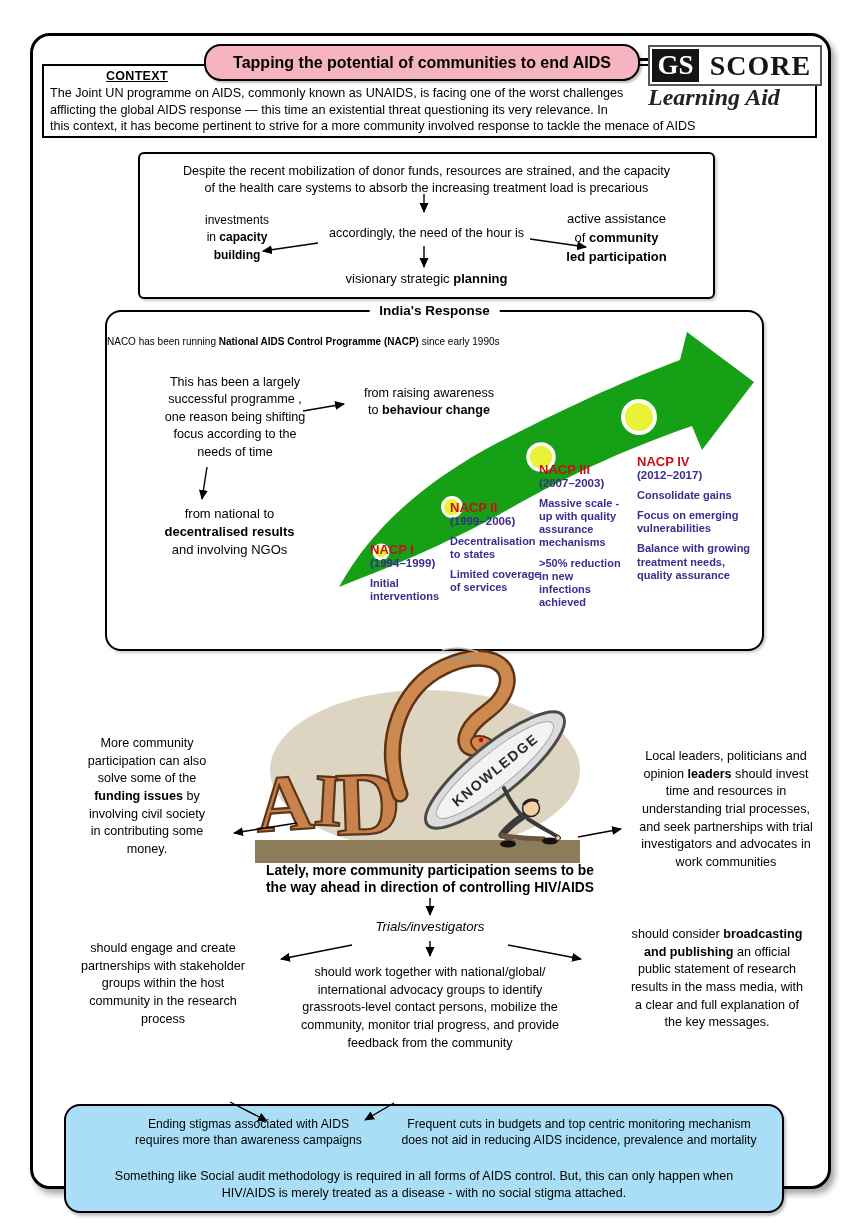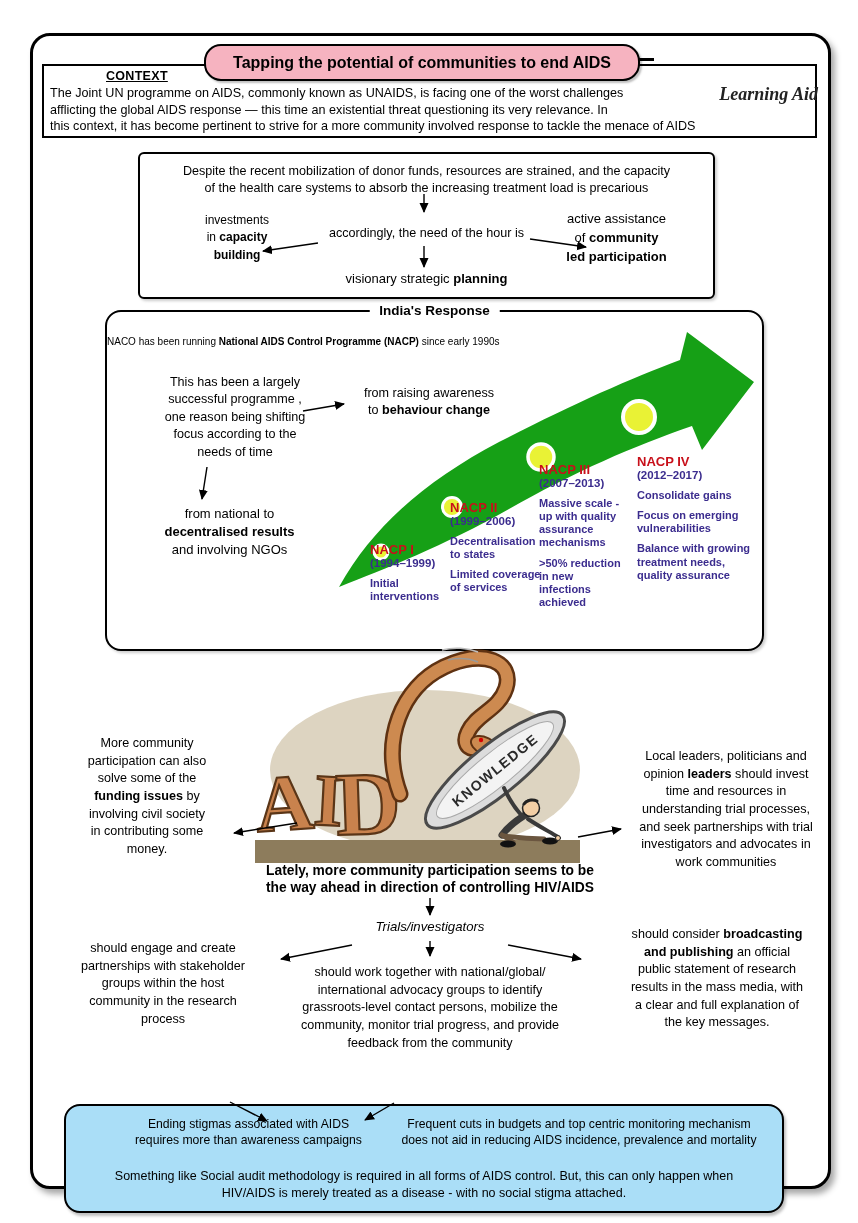--- a/index.html
+++ b/index.html
@@ -16,22 +16,22 @@
   .title-pill{left:204px;top:44px;width:432px;height:33px;background:#f6b3c0;border:2.5px solid #000;
               border-radius:17px;display:flex;align-items:center;justify-content:center;
               font-size:16px;font-weight:bold;z-index:4;box-shadow:2px 2px 2px rgba(0,0,0,.25);}
   .pill-connector{left:630px;top:58px;width:24px;height:3px;background:#000;z-index:3;}
   .logo-box{left:648px;top:45px;width:170px;height:37px;border:2px solid #555;background:#fff;z-index:4;
             display:flex;align-items:stretch;}
   .logo-gs{background:#151515;color:#fff;font-family:"Liberation Serif","DejaVu Serif",serif;
            font-weight:bold;font-size:27px;width:47px;margin:2px;display:flex;align-items:center;justify-content:center;}
   .logo-score{flex:1;display:flex;align-items:center;justify-content:center;color:#151515;
               font-family:"Liberation Serif","DejaVu Serif",serif;font-weight:bold;font-size:28px;letter-spacing:1px;}
-  .logo-tagline{left:648px;top:84px;width:170px;text-align:right;z-index:4;
-                font-family:"Liberation Serif","DejaVu Serif",serif;font-style:italic;font-weight:bold;font-size:18px;color:#222;}
+  .logo-tagline{left:648px;top:84px;width:170px;text-align:left;z-index:4;
+                font-family:"Liberation Serif","DejaVu Serif",serif;font-style:italic;font-weight:bold;font-size:24px;color:#222;}
   
   .pressure-box{left:138px;top:152px;width:573px;height:143px;border:2.5px solid #000;border-radius:6px;
                 background:#fff;box-shadow:2px 2px 3px rgba(0,0,0,.2);}
   .pressure-intro{position:absolute;left:0;top:9px;width:100%;text-align:center;font-size:12.6px;line-height:1.35;}
   .pressure-need{position:absolute;left:0;top:72px;width:100%;text-align:center;font-size:12.6px;}
   .pressure-left{position:absolute;left:22px;top:58px;width:150px;text-align:center;font-size:12px;line-height:1.45;}
   .pressure-right{position:absolute;right:14px;top:56px;width:165px;text-align:center;font-size:13px;line-height:1.45;}
   .pressure-bottom{position:absolute;left:0;top:117px;width:100%;text-align:center;font-size:13px;}
   
   .india-box{left:105px;top:310px;width:655px;height:337px;border:2.5px solid #000;border-radius:16px;
@@ -84,20 +84,24 @@
         <div>The Joint UN programme on AIDS, commonly known as UNAIDS, is facing one of the worst challenges</div>
         <div>afflicting the global AIDS response — this time an existential threat questioning its very relevance. In</div>
         <div>this context, it has become pertinent to strive for a more community involved response to tackle the menace of AIDS</div>
       </div>
   </div>
 
   <div class="abs pill-connector"></div>
 
   <div class="abs title-pill">Tapping the potential of communities to end AIDS</div>
 
+  <div class="abs logo-box">
+    <div class="logo-gs">GS</div>
+    <div class="logo-score">SCORE</div>
+  </div>
   <div class="abs logo-tagline">Learning Aid</div>
 
   <div class="abs pressure-box">
     <div class="pressure-intro">
         <div>Despite the recent mobilization of donor funds, resources are strained, and the capacity</div>
         <div>of the health care systems to absorb the increasing treatment load is precarious</div>
       </div>
     <div class="pressure-need">accordingly, the need of the hour is</div>
     <div class="pressure-left">
         <div>investments</div>
@@ -146,21 +150,21 @@
       <p>Initial interventions</p>
     </div>
     <div class="nacp-col nacp-2">
       <div class="nacp-name">NACP II</div>
       <div class="nacp-years">(1999–2006)</div>
       <p>Decentralisation to states</p>
       <p>Limited coverage of services</p>
     </div>
     <div class="nacp-col nacp-3">
       <div class="nacp-name">NACP III</div>
-      <div class="nacp-years">(2007–2013)</div>
+      <div class="nacp-years">(2007–2003)</div>
       <p>Massive scale -up with quality assurance mechanisms</p>
       <p>&gt;50% reduction in new infections achieved</p>
     </div>
     <div class="nacp-col nacp-4">
       <div class="nacp-name">NACP IV</div>
       <div class="nacp-years">(2012–2017)</div>
       <p>Consolidate gains</p>
       <p>Focus on emerging vulnerabilities</p>
       <p>Balance with growing treatment needs, quality assurance</p>
     </div>

